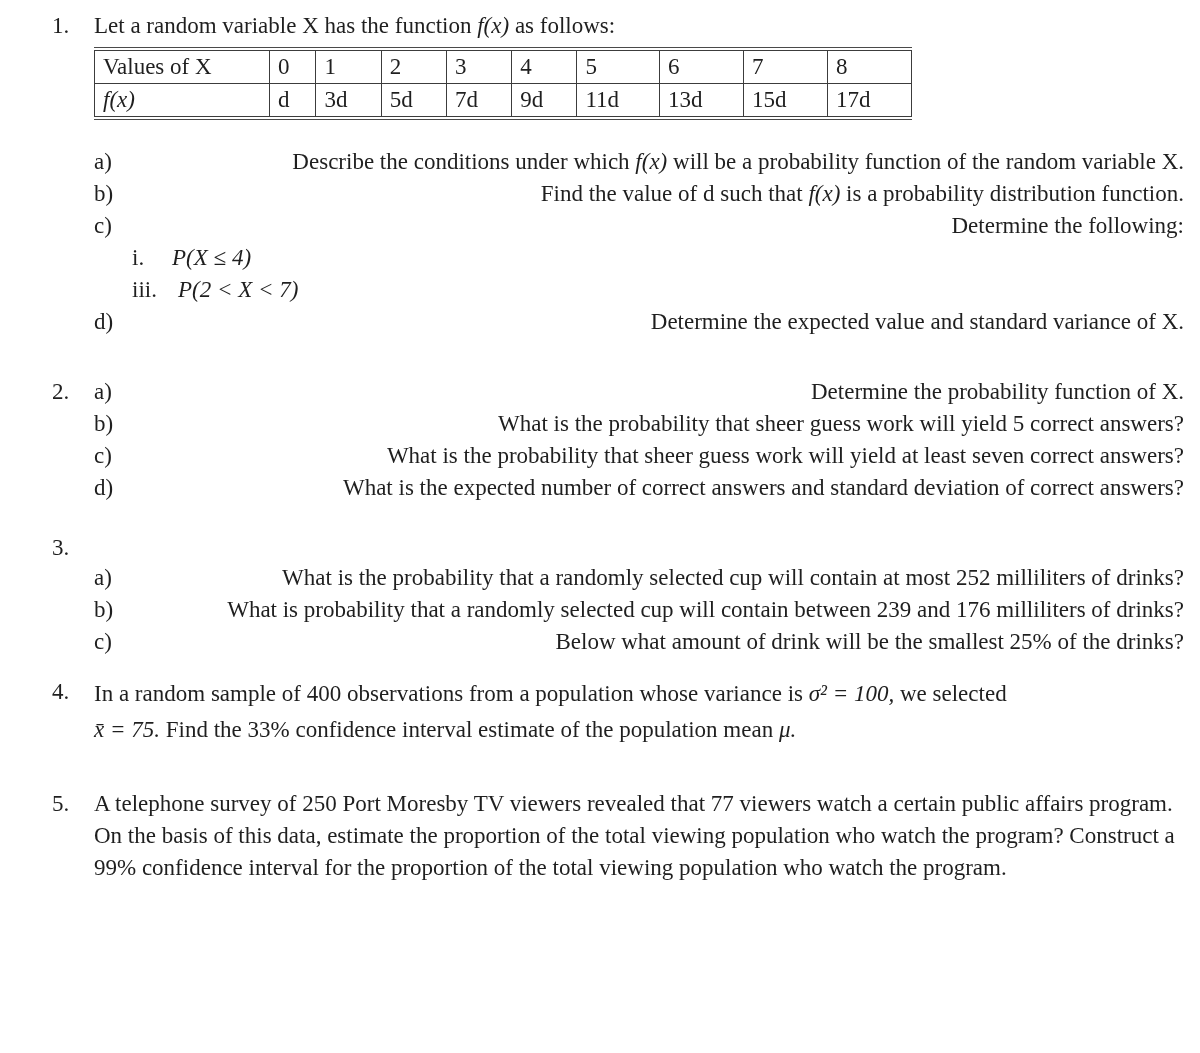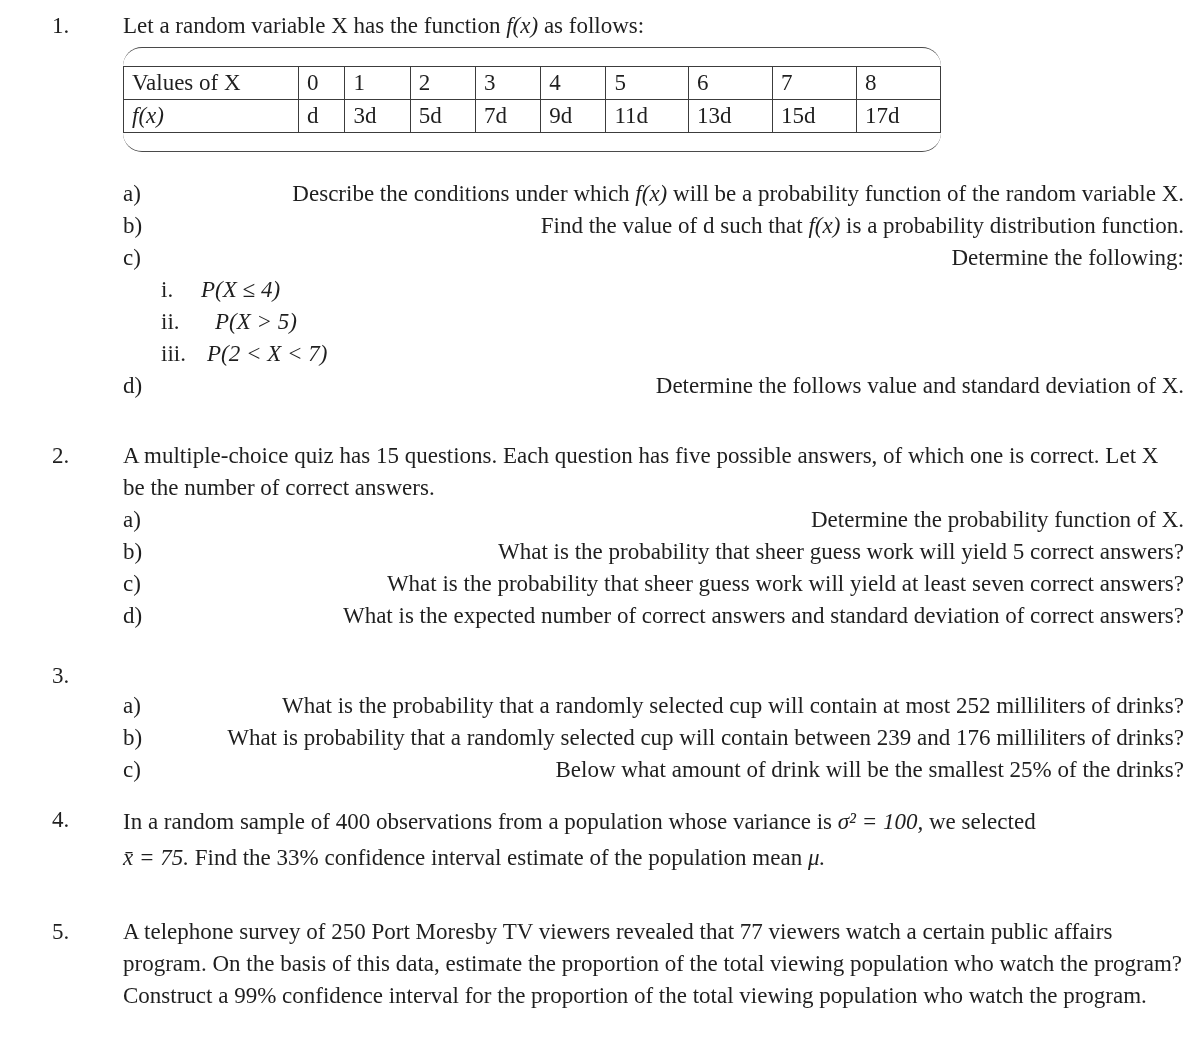--- a/index.html
+++ b/index.html
@@ -11,36 +11,35 @@
     overflow: hidden;
     color: #1f1f1f;
     font-family: "Liberation Serif", "DejaVu Serif", serif;
     font-size: 23px;
     line-height: 32px;
   }
   .doc { padding: 10px 16px 0 52px; }
 
   .q { display: flex; }
   .qnum { width: 42px; flex: none; }
-  .qbody { flex: 1; max-width: 1090px; margin-left: 29px; }
+  .qbody { flex: 1; max-width: 1090px; }
 
   .sub { display: flex; }
   .slabel { width: 38px; flex: none; }
   .stext { flex: 1; text-align: right; }
 
   .fx, .math { font-style: italic; }
 
   
   .tblwrap {
     width: 818px;
     margin-top: 5px;
     border-top: 1px solid #4a4a4a;
     border-bottom: 1px solid #4a4a4a;
-    padding: 18px 0;
-    border-radius: 19px;
+    padding: 2px 0;
   }
   table.vals {
     border-collapse: collapse;
     width: 100%;
     font-size: 23px;
   }
   table.vals td {
     border: 1.5px solid #3c3c3c;
     padding: 0 8px;
     height: 31px;
@@ -113,35 +112,33 @@
         <div class="sub">
           <div class="slabel">b)</div>
           <div class="stext"><span>Find the value of d such that </span><span class="fx">f(x)</span><span> is a probability distribution function.</span></div>
         </div>
         <div class="sub">
           <div class="slabel">c)</div>
           <div class="stext">Determine the following:</div>
         </div>
         <div class="roman-row">
           <div class="rseg1"><span class="rlab1">i.</span><span class="math">P(X ≤ 4)</span></div>
-          <div class="rseg2"><span class="rlab2">ii.</span><span class="math">P(X &gt; 5)</span></div>
           <div class="rseg3"><span class="rlab3">iii.</span><span class="math">P(2 &lt; X &lt; 7)</span></div>
         </div>
         <div class="sub">
           <div class="slabel">d)</div>
-          <div class="stext">Determine the follows value and standard deviation of X.</div>
+          <div class="stext">Determine the expected value and standard variance of X.</div>
         </div>
       </div>
     </div>
   </div>
 
   <div class="q q2">
     <div class="qnum">2.</div>
     <div class="qbody">
-      <div>A multiple-choice quiz has 15 questions. Each question has five possible answers, of which one is correct.  Let X be the number of correct answers.</div>
       <div class="sub">
         <div class="slabel">a)</div>
         <div class="stext">Determine the probability function of X.</div>
       </div>
       <div class="sub">
         <div class="slabel">b)</div>
         <div class="stext">What is the probability that sheer guess work will yield 5 correct answers?</div>
       </div>
       <div class="sub">
         <div class="slabel">c)</div>

